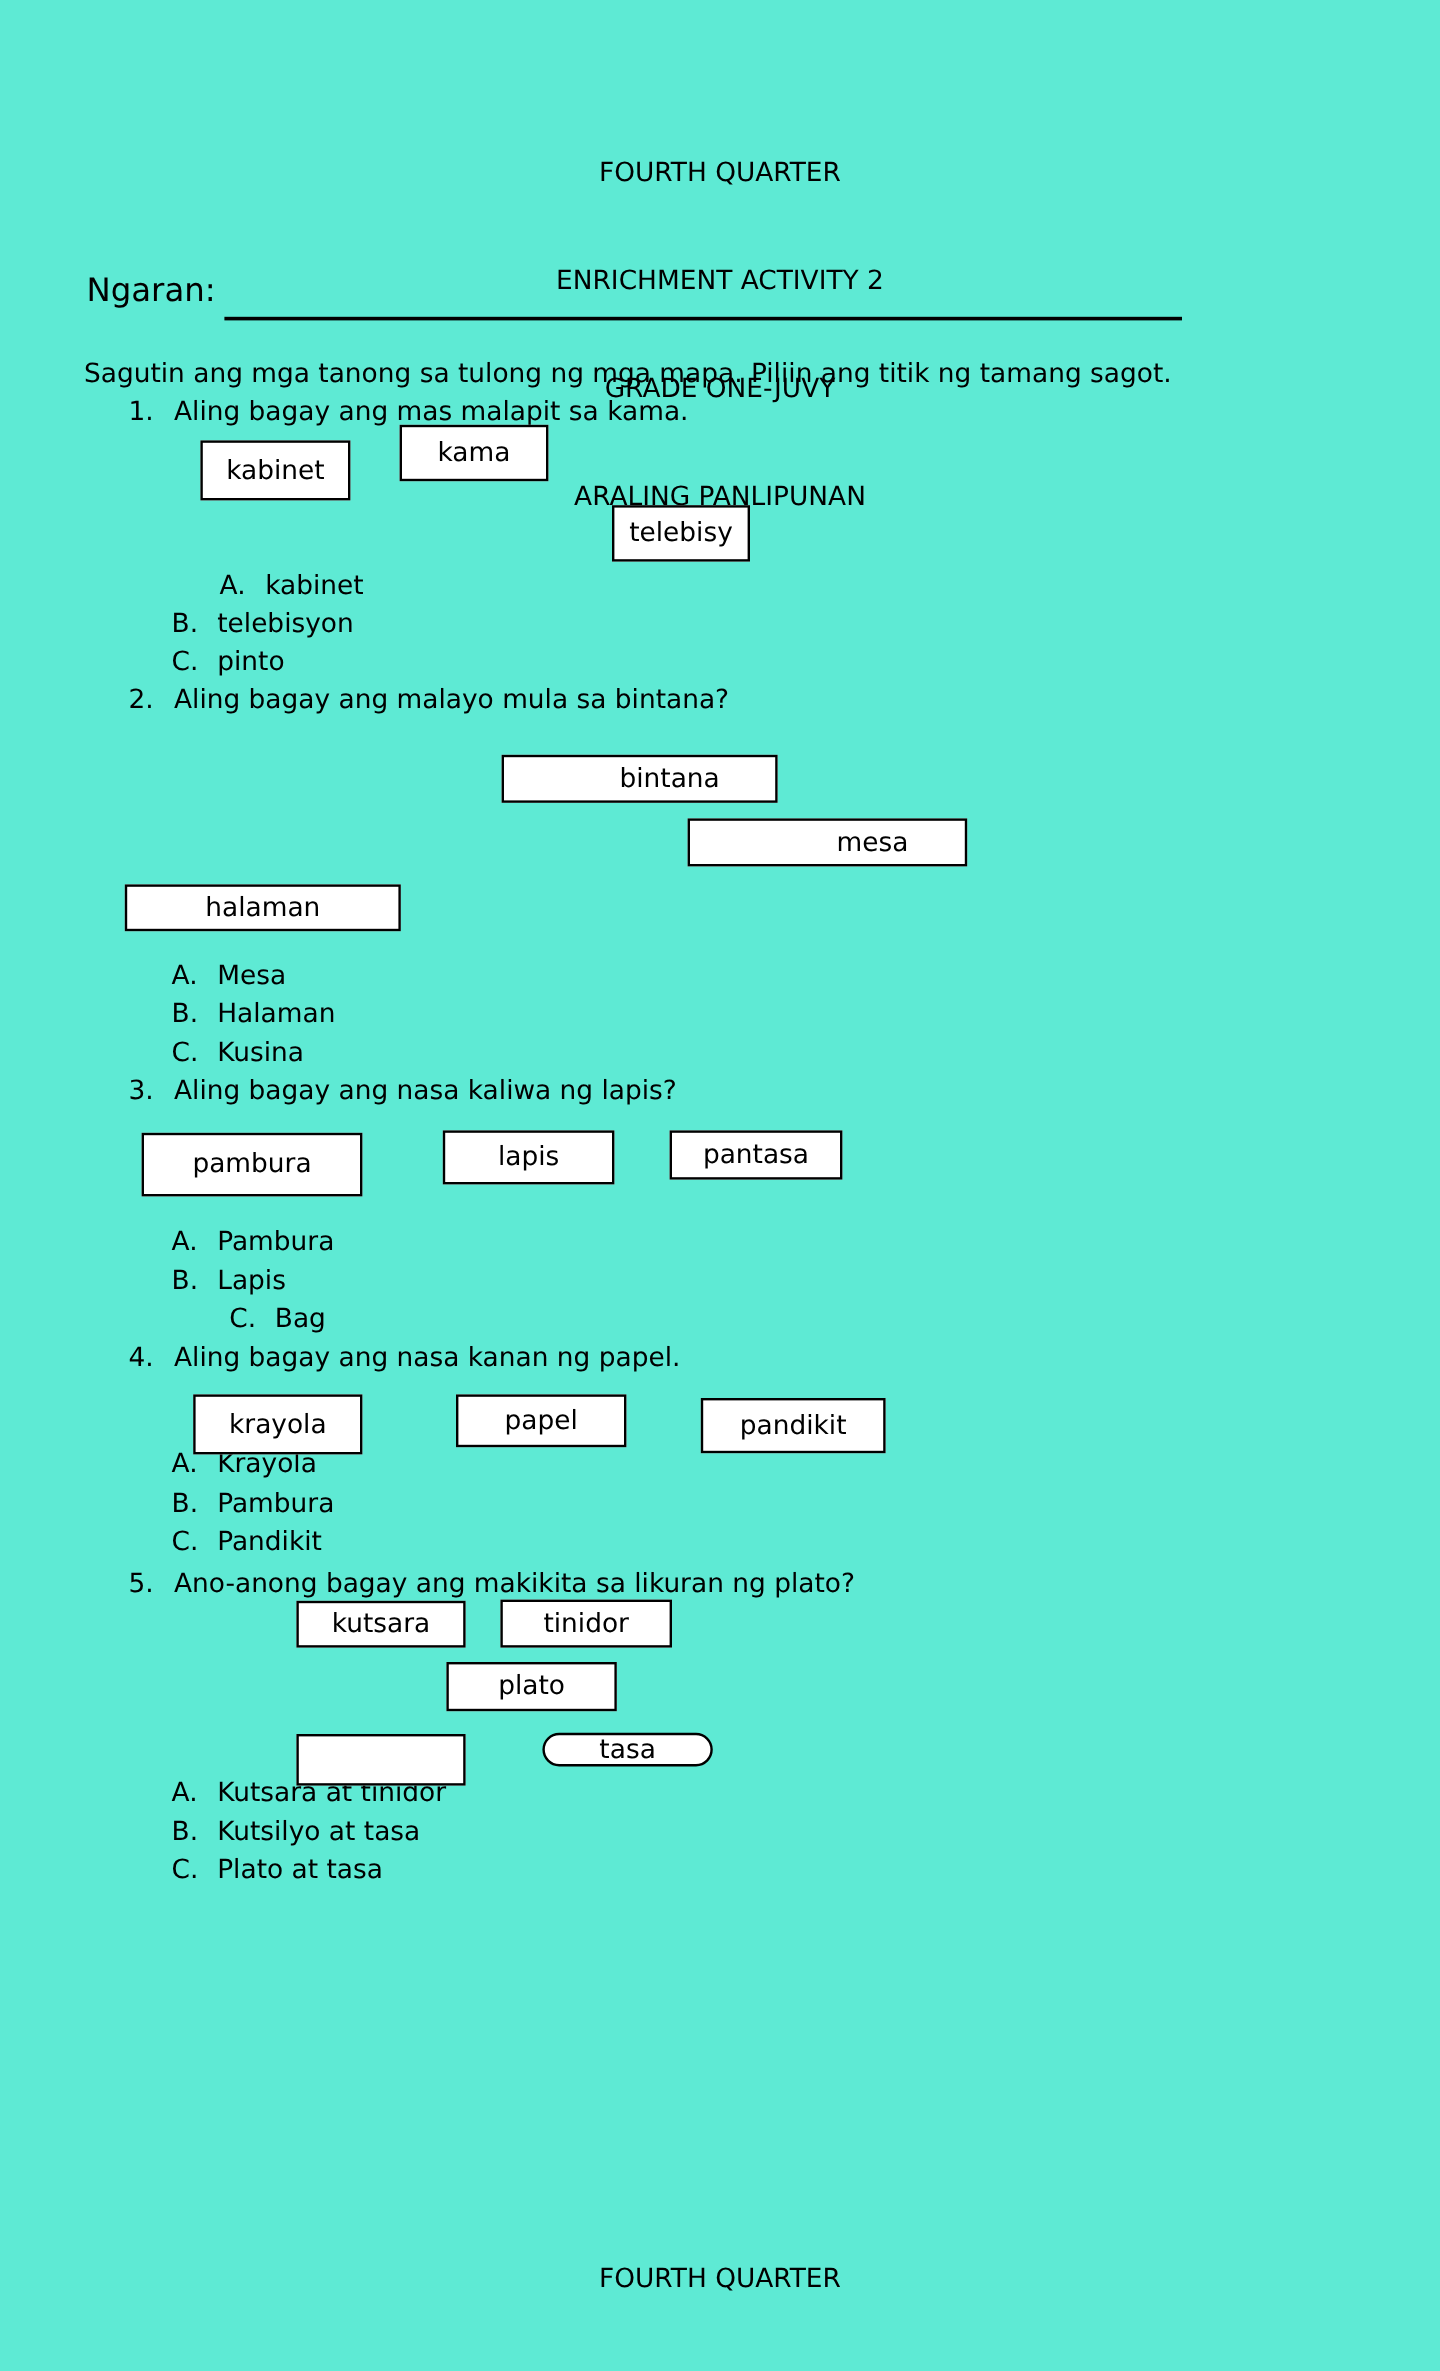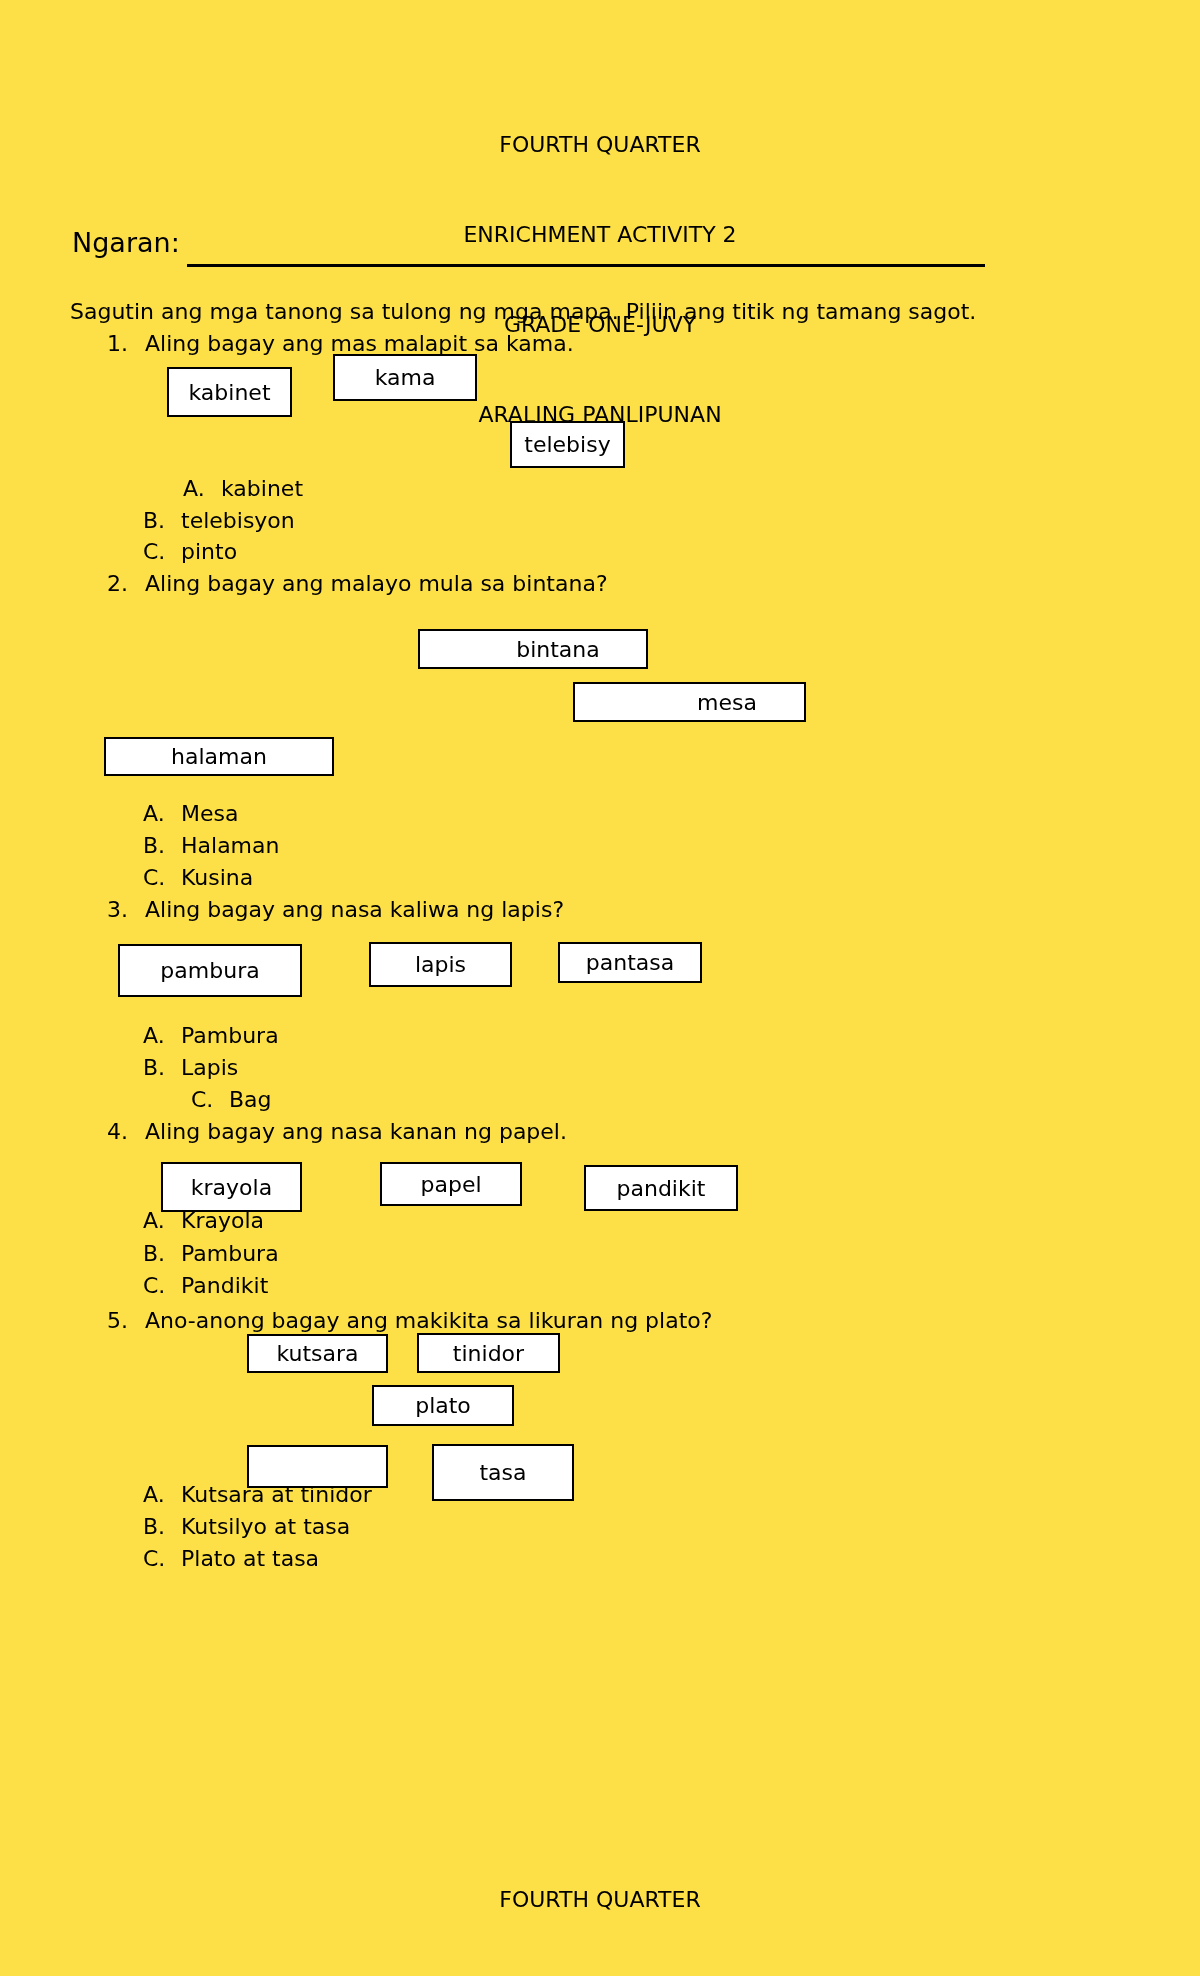--- a/index.html
+++ b/index.html
@@ -1,19 +1,19 @@
 <!DOCTYPE html>
 <html><head>
 <meta charset="utf-8">
 <style>
   html,body{margin:0;padding:0;background:#ffffff;}
   .page{
     position:relative;
     width:1200px;height:1976px;
-    background:#fde047;
+    background:#5eead4;
     font-family:"DejaVu Sans","Liberation Sans",sans-serif;
     color:#000000;
     overflow:hidden;
   }
   .center-block{
     position:absolute;left:0;width:1200px;
     text-align:center;font-size:22px;line-height:30px;
     letter-spacing:0px;white-space:pre;
   }
   .name-label{
@@ -55,21 +55,21 @@
 
   <div class="name-label">Ngaran:</div>
   <div class="name-underline"></div>
 
   <div class="bodyline" style="left:70px;top:299px;">Sagutin ang mga tanong sa tulong ng mga mapa. Piliin ang titik ng tamang sagot.</div>
 
   <div class="bodyline qrow" style="left:107px;top:331px;">
     <span class="qnum">1.</span><span>Aling bagay ang mas malapit sa kama.</span>
   </div>
   <div class="wbox" style="left:167px;top:367px;width:125px;height:50px;">kabinet</div>
-  <div class="wbox" style="left:333px;top:354px;width:144px;height:47px;">kama</div>
+  <div class="wbox" style="left:333px;top:354px;width:124px;height:47px;">kama</div>
   <div class="wbox" style="left:510px;top:421px;width:115px;height:47px;">telebisy</div>
   <div class="bodyline optrow" style="left:143px;top:476px;margin-left:40px;">
     <span class="letter">A.</span><span>kabinet</span>
   </div>
   <div class="bodyline optrow" style="left:143px;top:508px;">
     <span class="letter">B.</span><span>telebisyon</span>
   </div>
   <div class="bodyline optrow" style="left:143px;top:539px;">
     <span class="letter">C.</span><span>pinto</span>
   </div>
@@ -122,21 +122,21 @@
     <span class="letter">C.</span><span>Pandikit</span>
   </div>
 
   <div class="bodyline qrow" style="left:107px;top:1308px;">
     <span class="qnum">5.</span><span>Ano-anong bagay ang makikita sa likuran ng plato?</span>
   </div>
   <div class="wbox" style="left:247px;top:1334px;width:141px;height:39px;">kutsara</div>
   <div class="wbox" style="left:417px;top:1333px;width:143px;height:40px;">tinidor</div>
   <div class="wbox" style="left:372px;top:1385px;width:142px;height:41px;">plato</div>
   <div class="wbox" style="left:247px;top:1445px;width:141px;height:43px;"></div>
-  <div class="wbox" style="left:432px;top:1444px;width:142px;height:57px;">tasa</div>
+  <div class="wbox" style="left:452px;top:1444px;width:142px;height:28px;border-radius:14px;">tasa</div>
   <div class="bodyline optrow" style="left:143px;top:1482px;">
     <span class="letter">A.</span><span>Kutsara at tinidor</span>
   </div>
   <div class="bodyline optrow" style="left:143px;top:1514px;">
     <span class="letter">B.</span><span>Kutsilyo at tasa</span>
   </div>
   <div class="bodyline optrow" style="left:143px;top:1546px;">
     <span class="letter">C.</span><span>Plato at tasa</span>
   </div>
 

